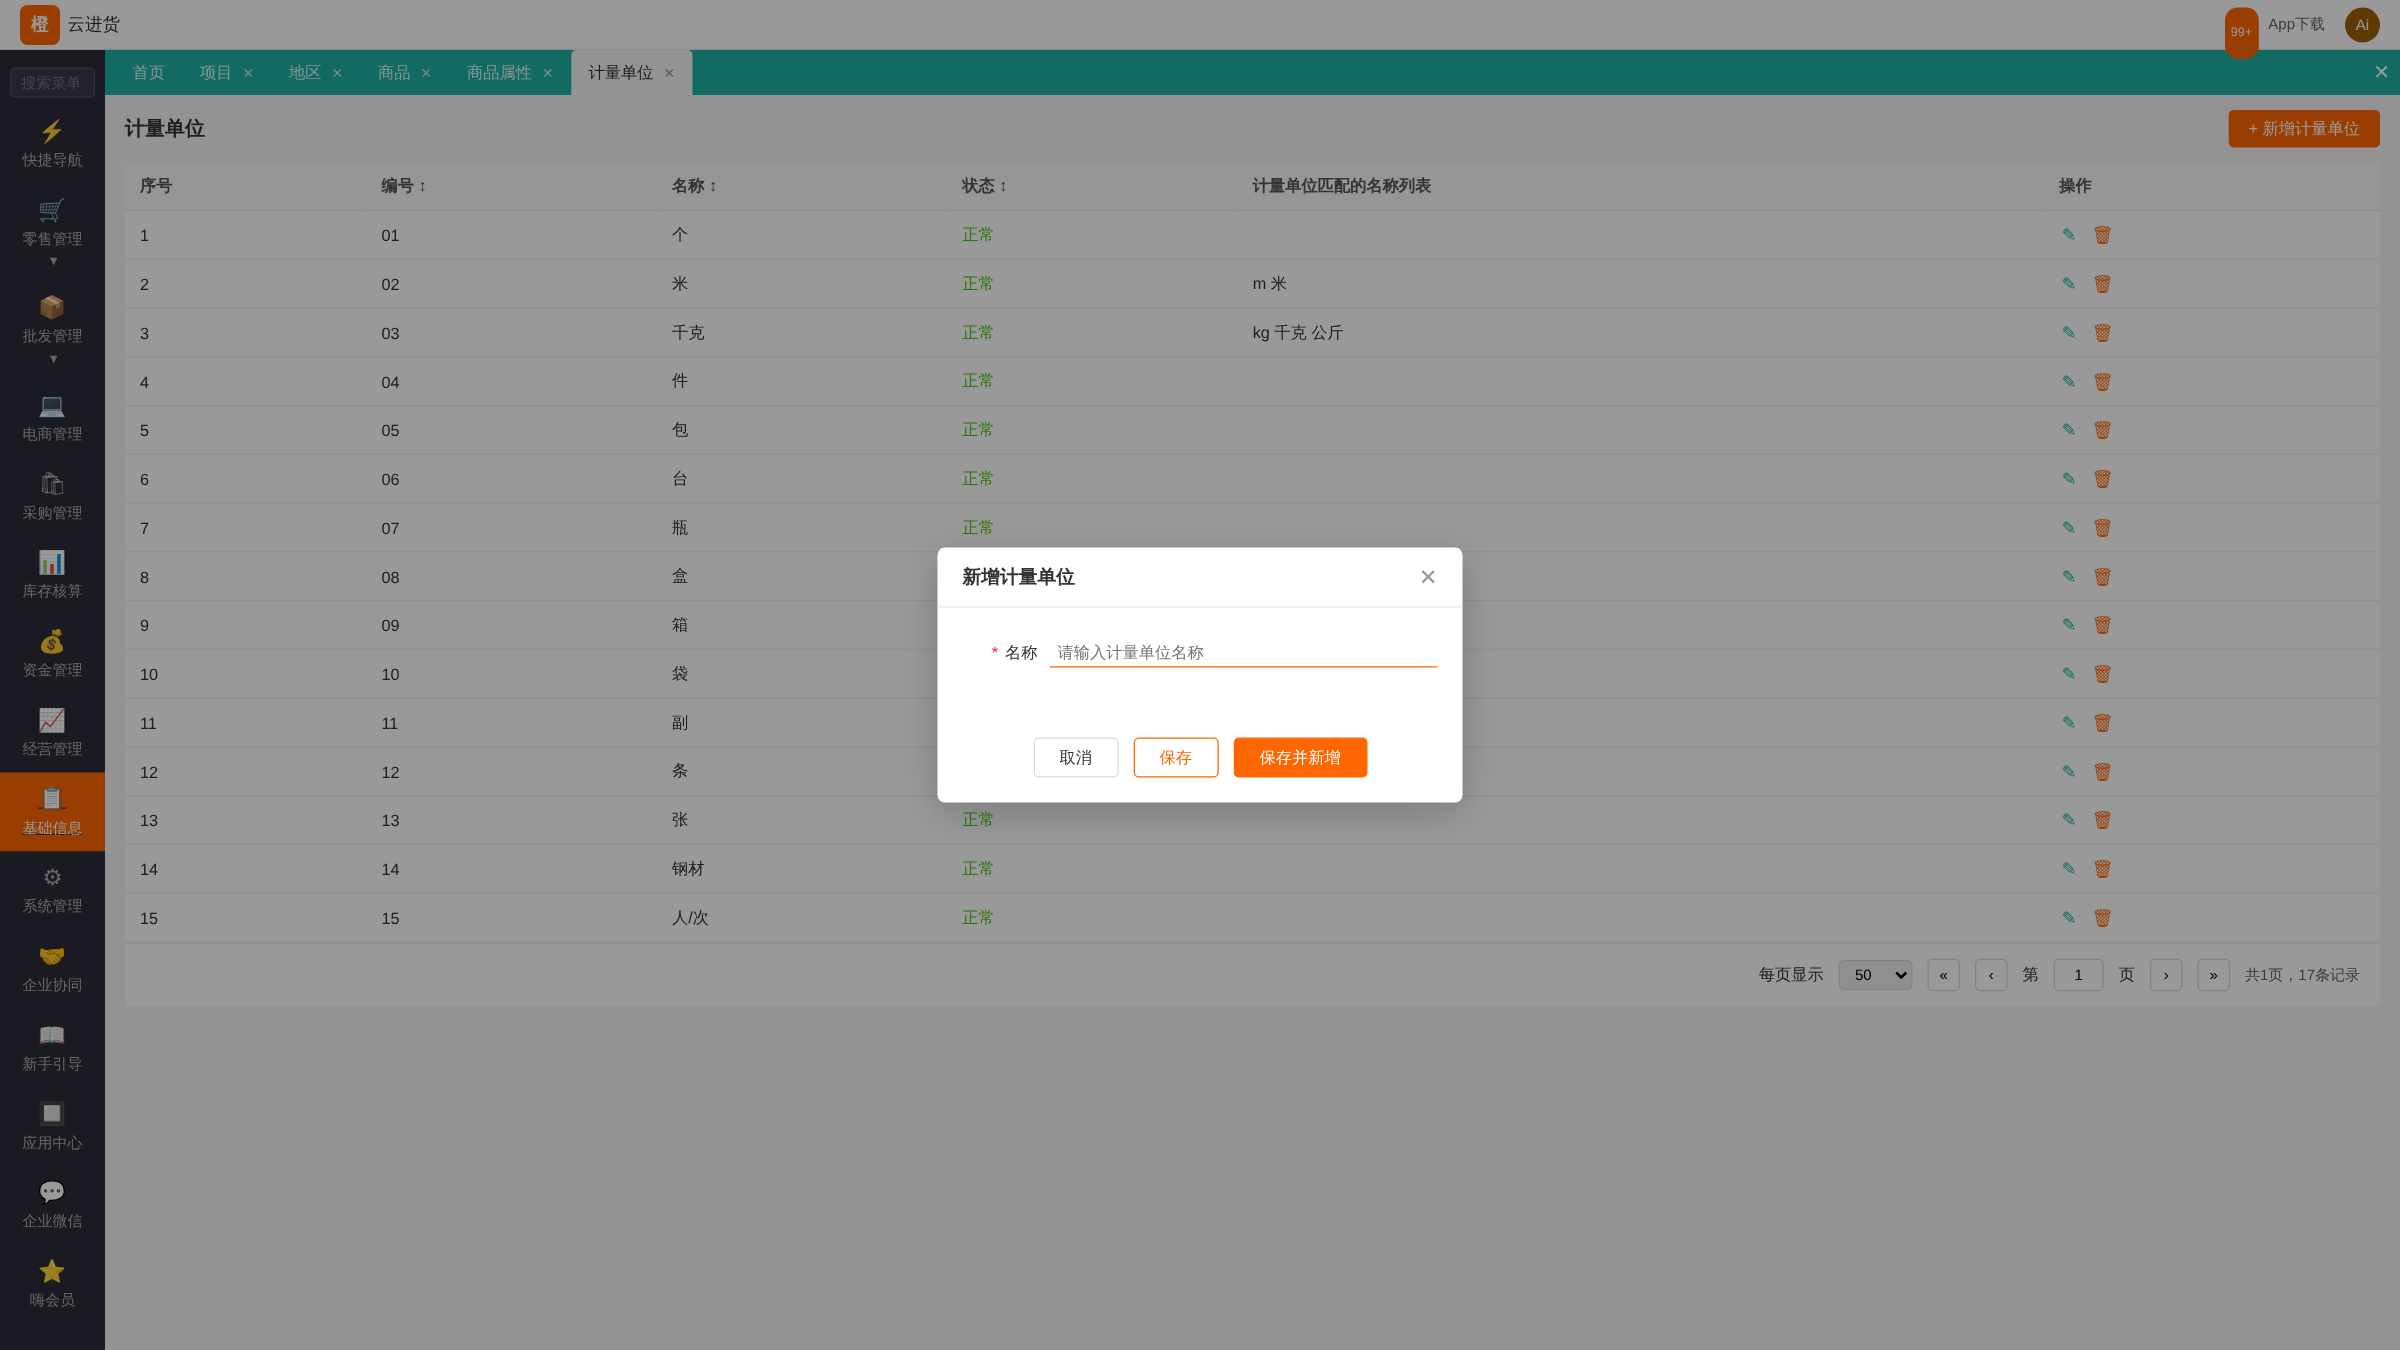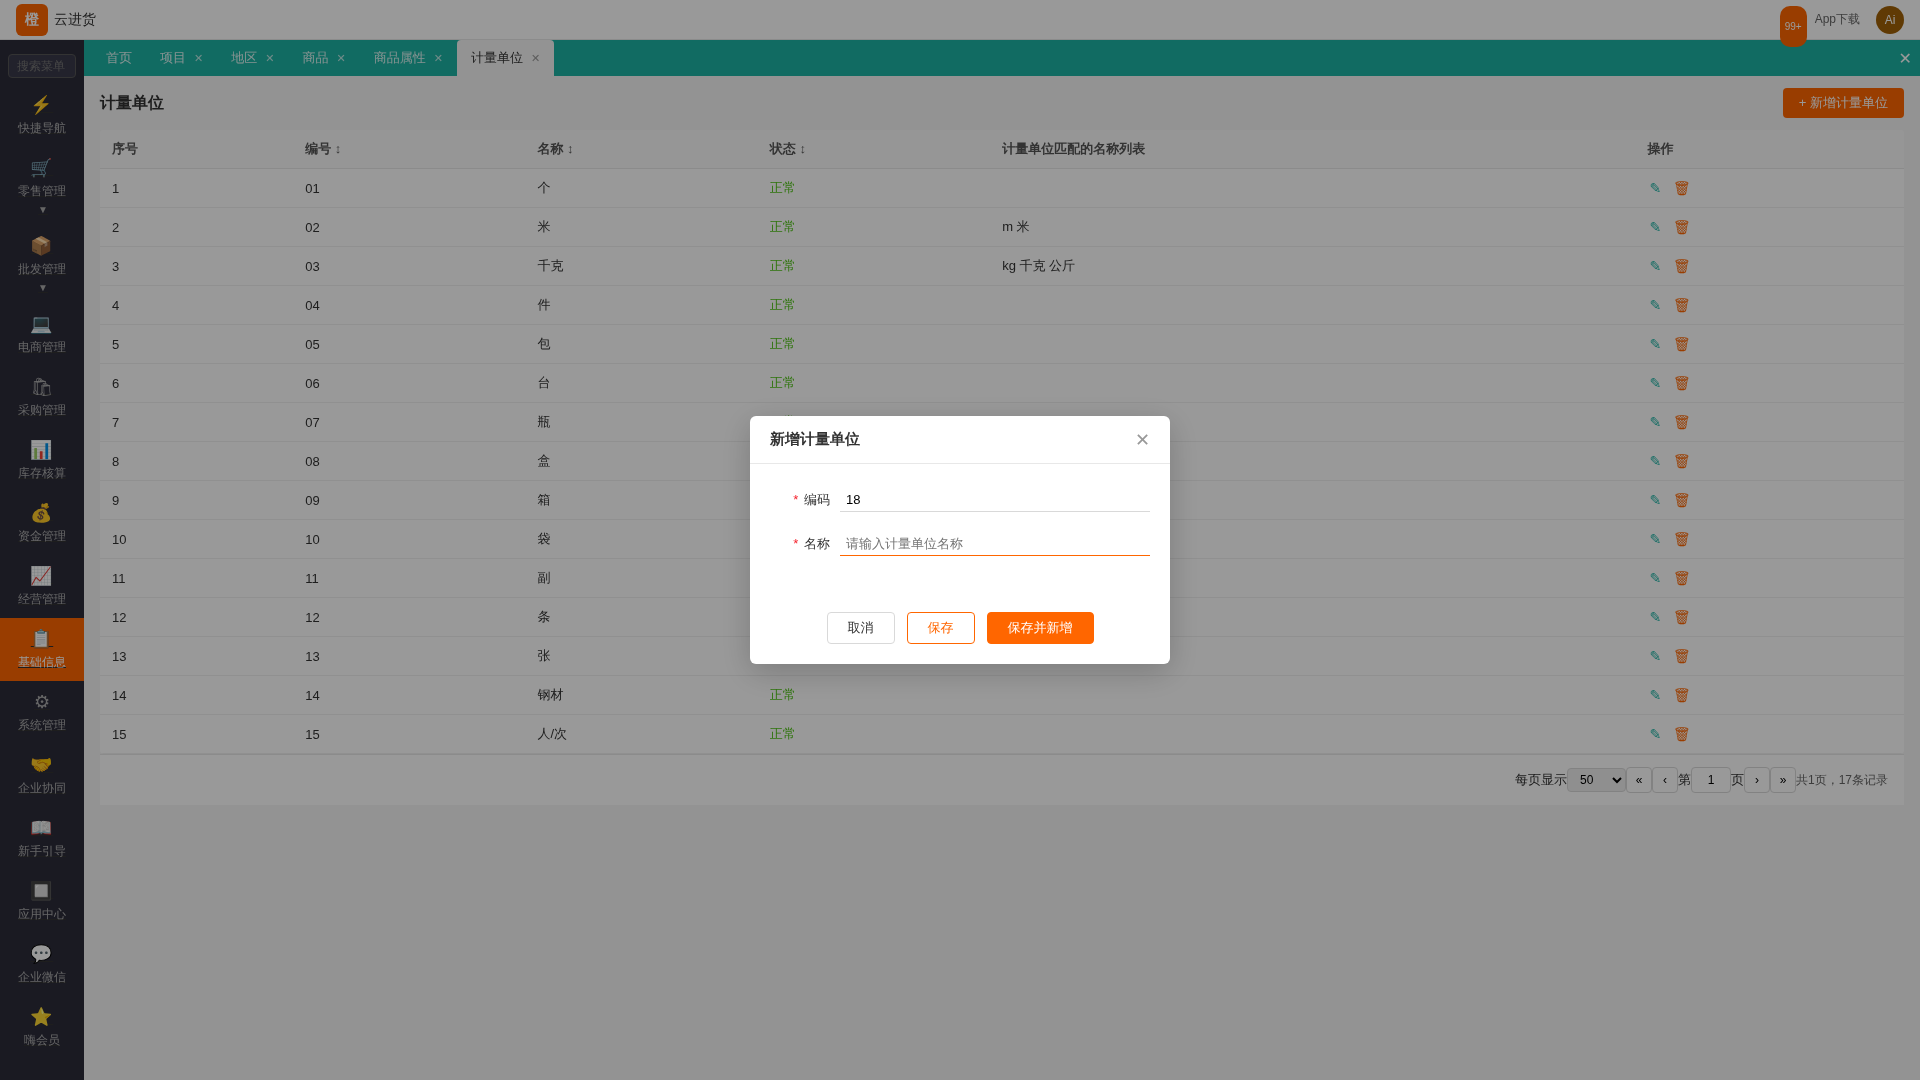--- a/index.html
+++ b/index.html
@@ -49,21 +49,21 @@
     table { width: 100%; border-collapse: collapse; }
     thead tr { background: #fafafa; }
     th { padding: 10px 12px; text-align: left; font-weight: 600; color: #555; border-bottom: 1px solid #e8e8e8; font-size: 13px; white-space: nowrap; }
     td { padding: 9px 12px; border-bottom: 1px solid #f0f0f0; color: #333; font-size: 13px; }
     .status-normal { color: #52c41a; }
     .actions { display: flex; gap: 8px; align-items: center; }
     .action-btn { background: none; border: none; cursor: pointer; color: #1db3a4; font-size: 14px; padding: 2px; }
     .action-btn.delete { color: #f60; }
 
     
-    .pagination { display: flex; align-items: center; justify-content: flex-end; padding: 12px 16px; gap: 0; background: #fff; border-top: 1px solid #e8e8e8; }
+    .pagination { display: flex; align-items: center; justify-content: flex-end; padding: 12px 16px; gap: 12px; background: #fff; border-top: 1px solid #e8e8e8; }
     .page-size-select { border: 1px solid #d9d9d9; border-radius: 4px; padding: 3px 8px; font-size: 12px; }
     .page-btn { border: 1px solid #d9d9d9; background: #fff; border-radius: 4px; width: 26px; height: 26px; cursor: pointer; display: flex; align-items: center; justify-content: center; font-size: 12px; }
     .page-input { border: 1px solid #d9d9d9; border-radius: 4px; width: 40px; height: 26px; text-align: center; font-size: 12px; }
     .page-info { font-size: 12px; color: #666; }
 
     
     .modal-overlay { position: fixed; top: 0; left: 0; width: 100%; height: 100%; background: rgba(0,0,0,0.4); display: flex; align-items: center; justify-content: center; z-index: 1000; }
     .modal { background: #fff; border-radius: 6px; width: 420px; box-shadow: 0 8px 32px rgba(0,0,0,0.2); }
     .modal-header { padding: 14px 20px; border-bottom: 1px solid #e8e8e8; display: flex; align-items: center; justify-content: space-between; }
     .modal-title { font-size: 15px; font-weight: 600; color: #333; }
@@ -446,27 +446,20 @@
 <div class="modal-overlay">
   <div class="modal">
     <div class="modal-header">
       <span class="modal-title">新增计量单位</span>
       <button class="modal-close">✕</button>
     </div>
     <div class="modal-body">
       <div class="form-row">
         <div class="form-label">
           <span class="required">*</span>
-          <span>编码</span>
-        </div>
-        <input class="form-input" type="text" value="18" style="">
-      </div>
-      <div class="form-row">
-        <div class="form-label">
-          <span class="required">*</span>
           <span>名称</span>
         </div>
         <input class="form-input active-focus" type="text" placeholder="请输入计量单位名称" style="">
       </div>
     </div>
     <div class="modal-footer">
       <button class="btn-cancel">取消</button>
       <button class="btn-save">保存</button>
       <button class="btn-save-new">保存并新增</button>
     </div>

